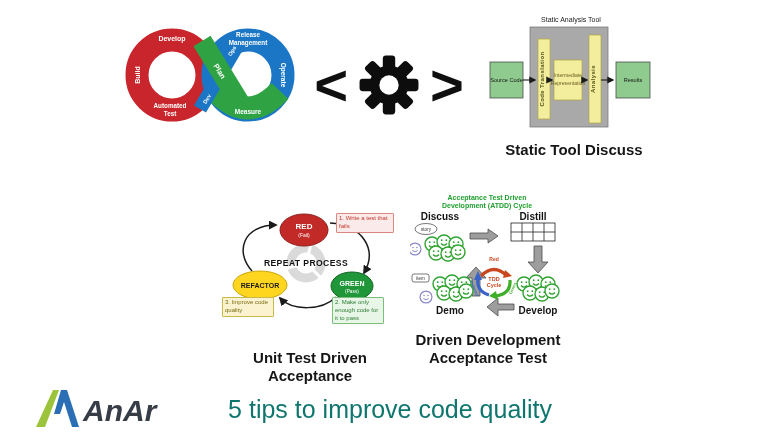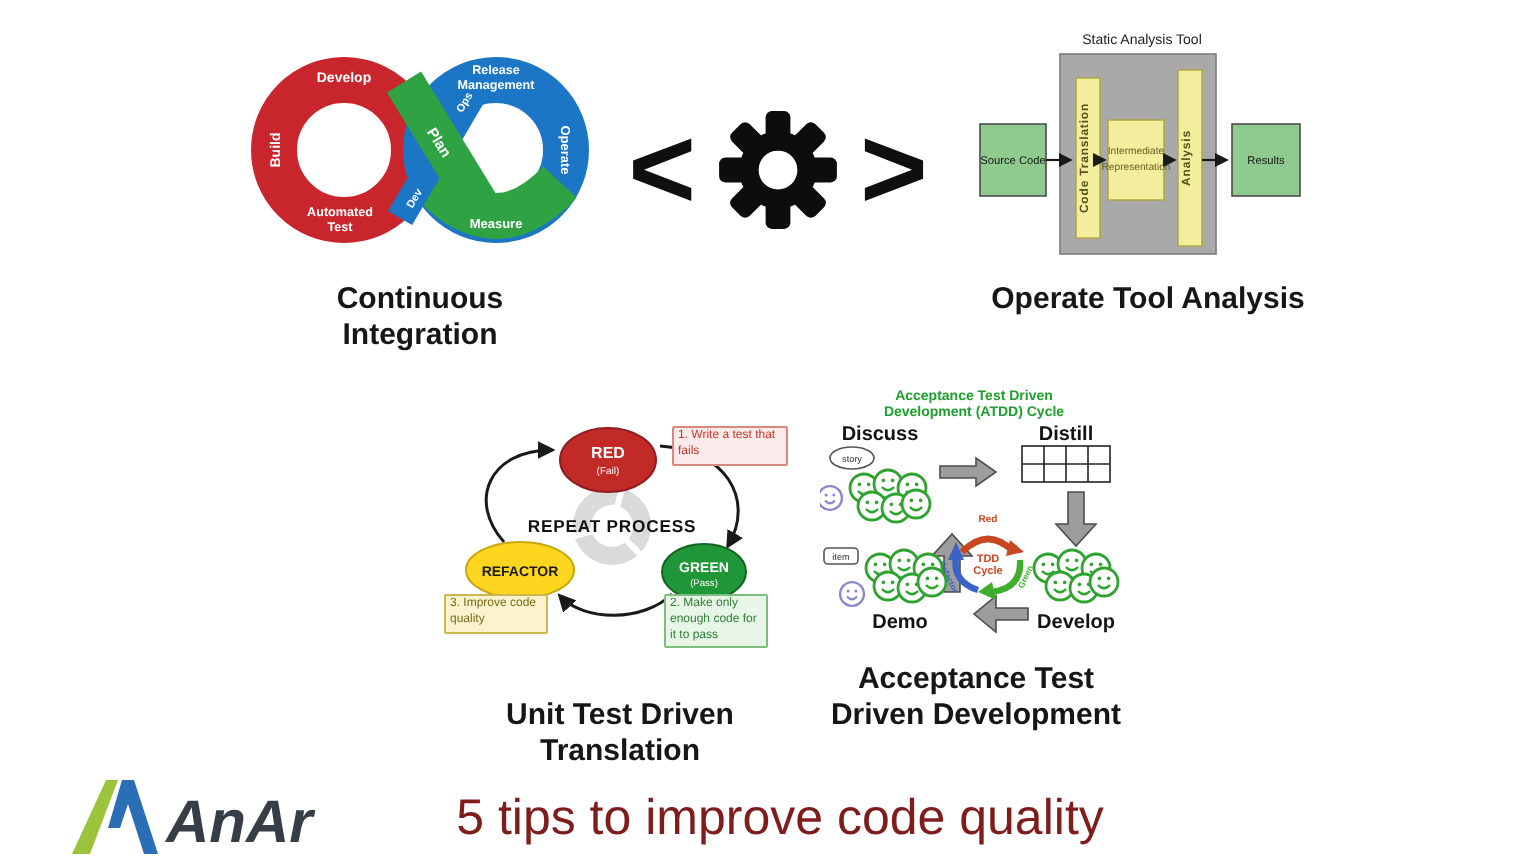--- a/index.html
+++ b/index.html
@@ -6,21 +6,21 @@
   #slide{position:relative;width:768px;height:432px;background:#fff;overflow:hidden;
          font-family:"Liberation Sans",sans-serif;}
   svg text{font-family:"Liberation Sans",sans-serif;}
   .cap{position:absolute;font:700 15px/1.22 "Liberation Sans",sans-serif;color:#161616;text-align:center;}
   .note{position:absolute;font:400 6px/1.3 "Liberation Sans",sans-serif;border:1px solid;padding:1px 2px;border-radius:1px;}
   .abs{position:absolute;}
   #gear-row{position:absolute;left:314px;top:38px;width:150px;height:94px;display:flex;
             align-items:center;justify-content:center;gap:10px;}
   .bracket{font-weight:700;font-size:58px;line-height:1;color:#0f0f0f;}
   #main-title{position:absolute;left:170px;top:394px;width:440px;text-align:center;
-              font:400 25px/1.2 "Liberation Sans",sans-serif;color:#7f1d1d;}
+              font:400 25px/1.2 "Liberation Sans",sans-serif;color:#0f766e;}
 </style>
 </head>
 <body>
 
 <div id="slide">
 
   <svg class="abs" style="left:120px;top:13px" width="180" height="125" viewBox="0 0 180 125">
     <circle cx="52" cy="62" r="35" fill="none" stroke="#c9252c" stroke-width="23"></circle>
     <circle cx="128" cy="62" r="35" fill="none" stroke="#1b76c5" stroke-width="23"></circle>
     <path d="M 96 78 Q 128 112 160 78" fill="none" stroke="#2fa344" stroke-width="23"></path>
@@ -33,24 +33,20 @@
       <text x="50" y="102.5" font-size="6.3">Test</text>
       <text x="128" y="24" font-size="6.3">Release</text>
       <text x="128" y="31.5" font-size="6.3">Management</text>
       <text x="162.5" y="64" font-size="6.5" transform="rotate(90 162.5 62)">Operate</text>
       <text x="128" y="101" font-size="6.5">Measure</text>
       <text x="100" y="61" font-size="7.5" transform="rotate(58 100 58)">Plan</text>
       <text x="87" y="88" font-size="5.5" transform="rotate(-59 87 86)">Dev</text>
       <text x="112" y="40" font-size="5.5" transform="rotate(-59 112 38)">Ops</text>
     </g>
   </svg>
-  <div class="cap" style="left:120px;top:141px;width:180px">
-    <div>Continuous</div>
-    <div>Integration</div>
-  </div>
 
   <div id="gear-row">
     <span class="bracket">&lt;</span>
     <svg width="62" height="62" viewBox="-40 -40 80 80">
       <g fill="#0d0d0d">
         <rect x="-8" y="-38" width="16" height="20" rx="4"></rect>
         <rect x="-8" y="-38" width="16" height="20" rx="4" transform="rotate(45)"></rect>
         <rect x="-8" y="-38" width="16" height="20" rx="4" transform="rotate(90)"></rect>
         <rect x="-8" y="-38" width="16" height="20" rx="4" transform="rotate(135)"></rect>
         <rect x="-8" y="-38" width="16" height="20" rx="4" transform="rotate(180)"></rect>
@@ -84,21 +80,21 @@
     <rect x="128" y="50" width="34" height="36" fill="#8fcb8f" stroke="#4c4c4c" stroke-width="0.8"></rect>
     <text x="145" y="70" font-size="5.6" fill="#161616" text-anchor="middle">Results</text>
     <g stroke="#1a1a1a" stroke-width="1.1">
       <line x1="35" y1="68" x2="47" y2="68" marker-end="url(#ah1)"></line>
       <line x1="62" y1="68" x2="64" y2="68" marker-end="url(#ah1)"></line>
       <line x1="94" y1="68" x2="99" y2="68" marker-end="url(#ah1)"></line>
       <line x1="113" y1="68" x2="125" y2="68" marker-end="url(#ah1)"></line>
     </g>
   </svg>
   <div class="cap" style="left:488px;top:141px;width:172px">
-    <div>Operate Tool Analysis</div>
+    <div>Static Tool Discuss</div>
   </div>
 
   <div class="abs" style="left:216px;top:197px;width:188px;height:130px">
     <svg width="188" height="130" viewBox="0 0 188 130">
       <defs>
         <marker id="ah2" viewBox="0 0 10 10" refX="8" refY="5" markerWidth="6" markerHeight="6" orient="auto">
           <path d="M0,0 L10,5 L0,10 z" fill="#1a1a1a"></path>
         </marker>
       </defs>
       <g fill="none" stroke="#1a1a1a" stroke-width="1.5">
@@ -121,21 +117,21 @@
       <text x="136" y="96" font-size="4.8" fill="#fff" text-anchor="middle">(Pass)</text>
       <ellipse cx="44" cy="88" rx="27" ry="14" fill="#ffd61f" stroke="#caa60c" stroke-width="1"></ellipse>
       <text x="44" y="91" font-size="7" font-weight="700" fill="#1a1a1a" text-anchor="middle">REFACTOR</text>
     </svg>
     <div class="note" style="left:120px;top:16px;width:52px;background:#fbeaea;border-color:#d98880;color:#c0392b">1. Write a test that fails</div>
     <div class="note" style="left:116px;top:100px;width:46px;background:#e8f6e8;border-color:#7dbd7d;color:#2e7d32">2. Make only enough code for it to pass</div>
     <div class="note" style="left:6px;top:100px;width:46px;background:#fbf3cf;border-color:#cbb84a;color:#7a6a12">3. Improve code quality</div>
   </div>
   <div class="cap" style="left:216px;top:349px;width:188px">
     <div>Unit Test Driven</div>
-    <div>Translation</div>
+    <div>Acceptance</div>
   </div>
 
   <svg class="abs" style="left:410px;top:192px" width="155" height="138" viewBox="0 0 155 138">
     <defs>
       <g id="sm">
         <circle r="7" fill="#fff" stroke="#2fa32f" stroke-width="1.4"></circle>
         <circle cx="-2.3" cy="-1.8" r="0.9" fill="#2fa32f"></circle>
         <circle cx="2.3" cy="-1.8" r="0.9" fill="#2fa32f"></circle>
         <path d="M -3 1.5 Q 0 4.8 3 1.5" fill="none" stroke="#2fa32f" stroke-width="1.2"></path>
       </g>
@@ -203,22 +199,22 @@
         <use href="#sm" transform="translate(42,90)"></use>
       <use href="#sm" transform="translate(54,92)"></use>
         <use href="#sm" transform="translate(34,101)"></use>
       <use href="#sm" transform="translate(46,102)"></use>
         <use href="#sm" transform="translate(56,99)"></use>
       <use href="#smb" transform="translate(16,105) scale(0.85)"></use>
     </g>
     <text x="40" y="122" font-size="10" font-weight="700" fill="#141414" text-anchor="middle">Demo</text>
   </svg>
   <div class="cap" style="left:404px;top:331px;width:168px">
+    <div>Driven Development</div>
     <div>Acceptance Test</div>
-    <div>Driven Development</div>
   </div>
 
   <svg class="abs" style="left:34px;top:386px" width="128" height="42" viewBox="0 0 128 42">
     <polygon points="2,41 19,4 25,4 11,41" fill="#9bc43c"></polygon>
     <path d="M 27 4 L 33 4 L 45 41 L 38 41 L 30 16 L 26 28 L 20 28 Z" fill="#2a6fb5"></path>
     <text x="49" y="35" font-size="30" font-weight="700" font-style="italic" fill="#373d47">AnAr</text>
   </svg>
   <div id="main-title">5 tips to improve code quality</div>
 
 </div>

